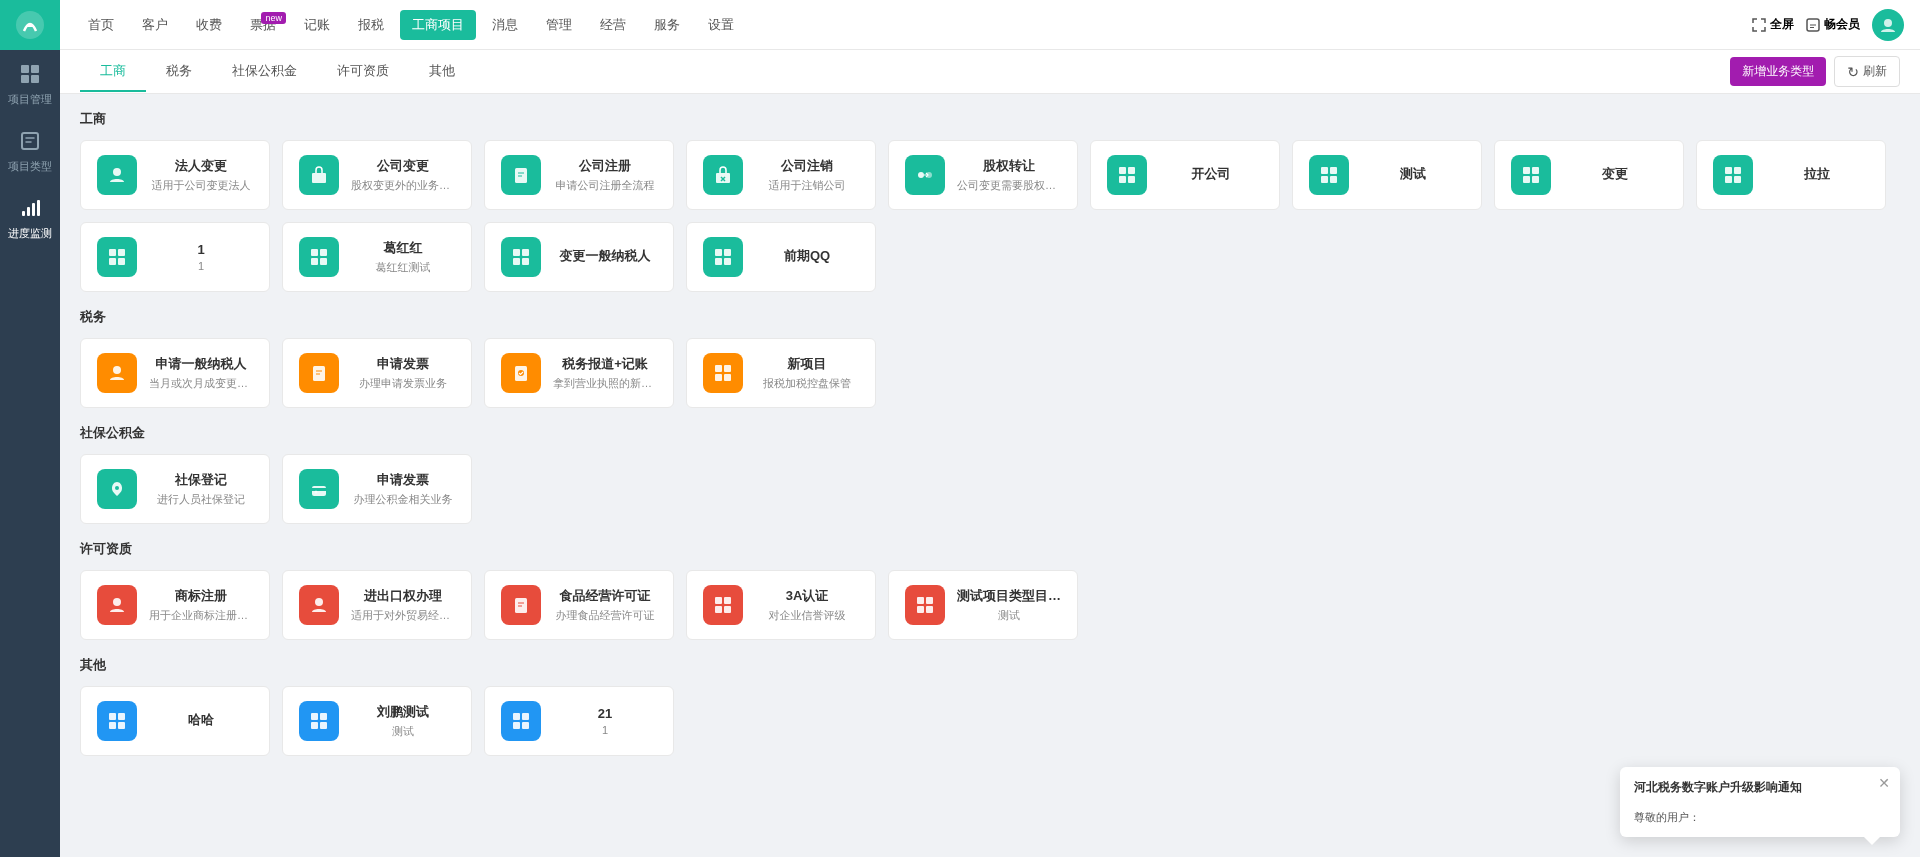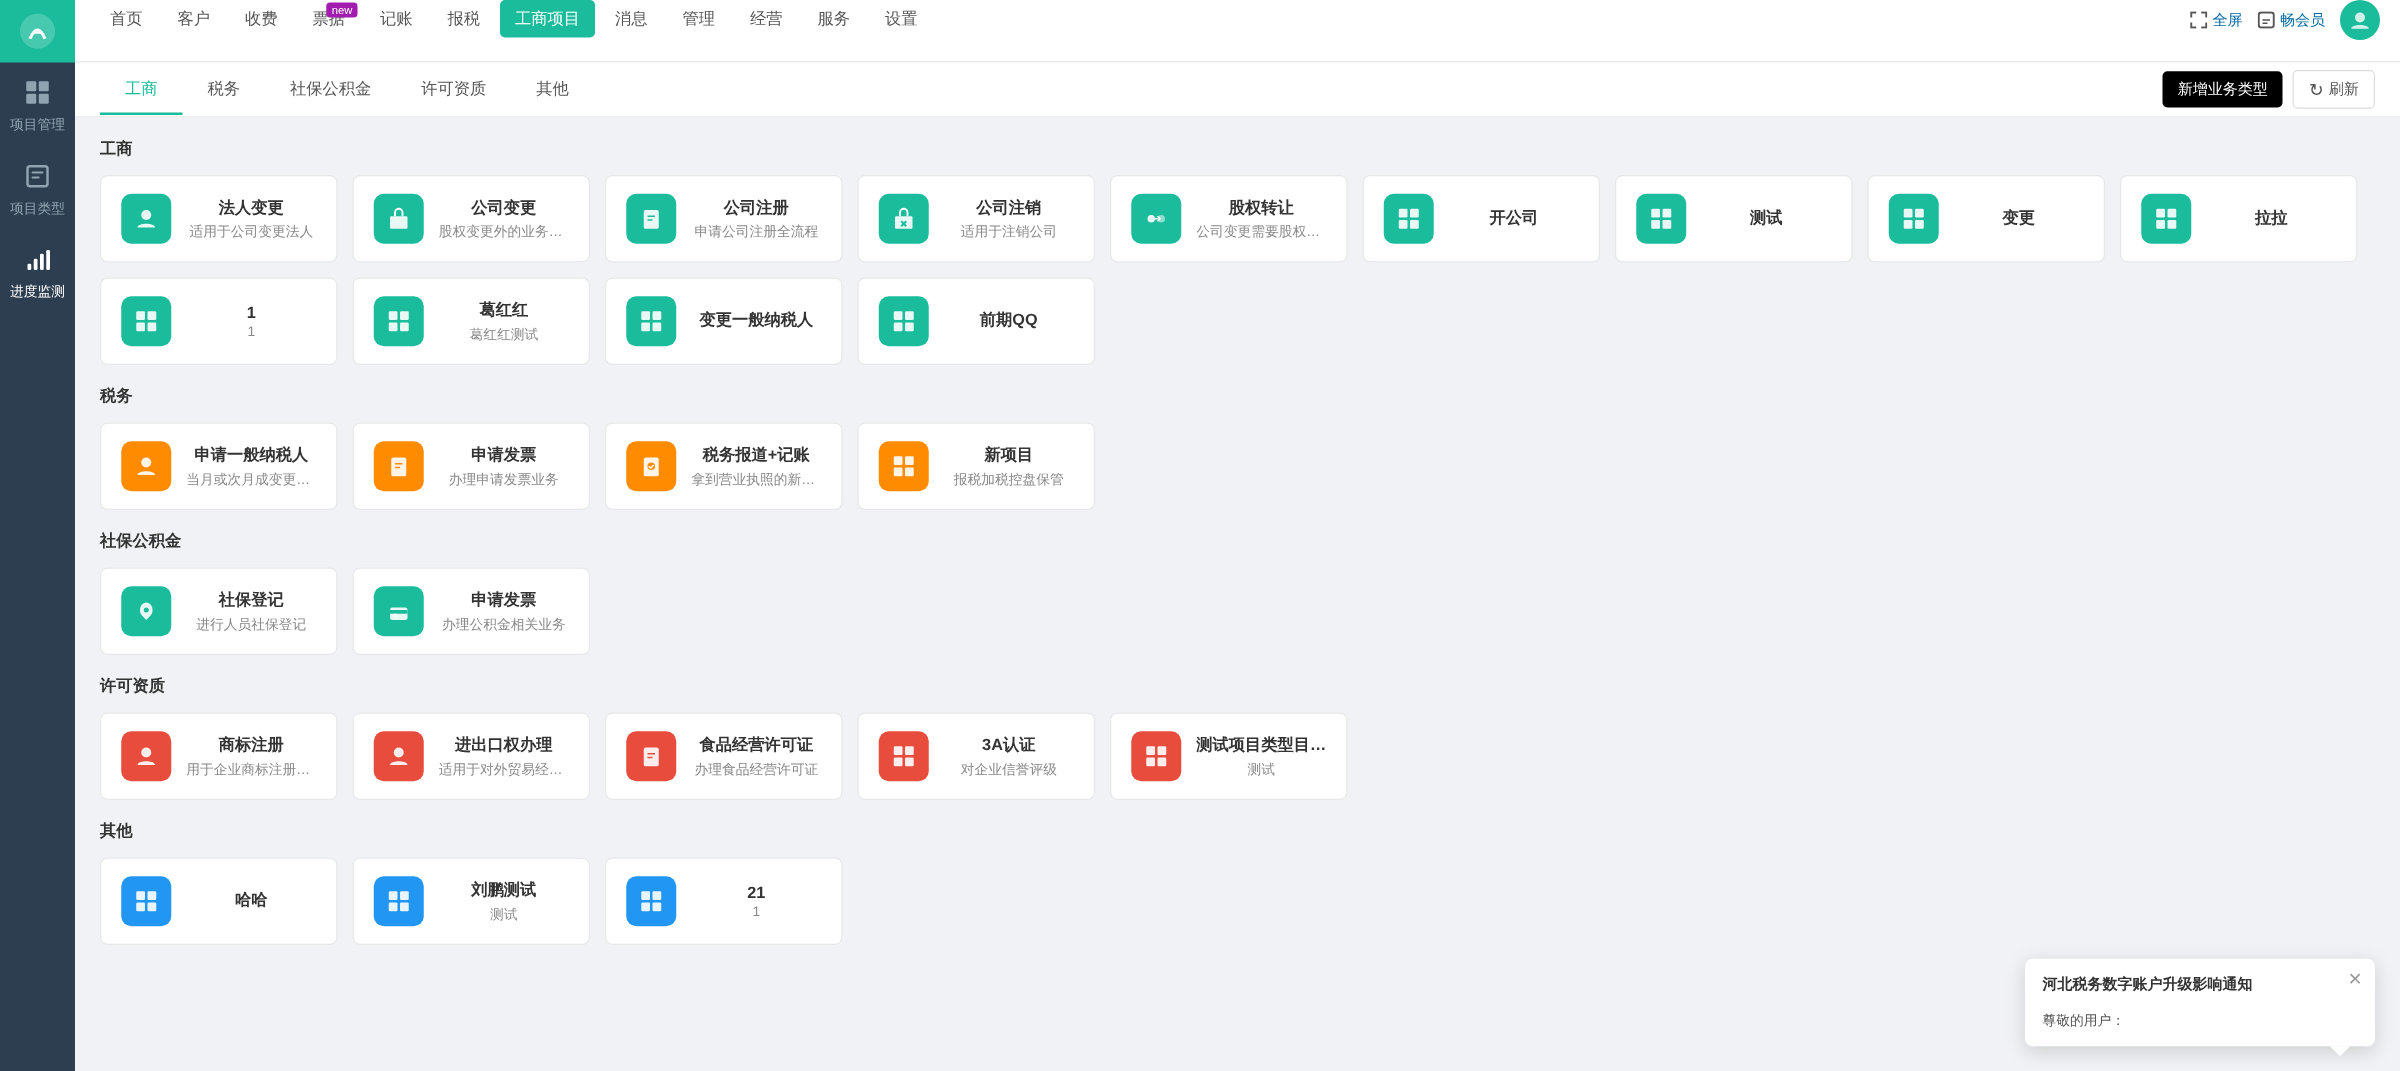--- a/index.html
+++ b/index.html
@@ -50,21 +50,21 @@
       display: flex;
       flex-direction: column;
       overflow: hidden;
     }
 
     
     .topnav {
       background: #fff;
       height: 50px;
       display: flex;
-      align-items: flex-start;
+      align-items: center;
       padding: 0 16px;
       border-bottom: 1px solid #e8e8e8;
       flex-shrink: 0;
     }
     .topnav-items {
       display: flex;
       align-items: center;
       gap: 4px;
       flex: 1;
     }
@@ -93,23 +93,24 @@
     }
     .topnav-right {
       display: flex;
       align-items: center;
       gap: 12px;
     }
     .topnav-right-item {
       display: flex;
       align-items: center;
       gap: 4px;
-      color: #0369a1;
+      color: #000000;
       cursor: pointer;
       font-size: 12px;
+      font-weight: bold;
     }
     .avatar {
       width: 32px;
       height: 32px;
       border-radius: 50%;
       background: #1abc9c;
       display: flex;
       align-items: center;
       justify-content: center;
       color: white;
@@ -150,21 +151,21 @@
     .tab-item.active {
       color: #1abc9c;
       border-bottom: 2px solid #1abc9c;
     }
     .tabs-actions {
       display: flex;
       gap: 8px;
       align-items: center;
     }
     .btn-new-type {
-      background: #000000;
+      background: #a21caf;
       color: #fff;
       border: none;
       padding: 6px 12px;
       border-radius: 4px;
       cursor: pointer;
       font-size: 12px;
     }
     .btn-refresh {
       background: #fff;
       border: 1px solid #ddd;

